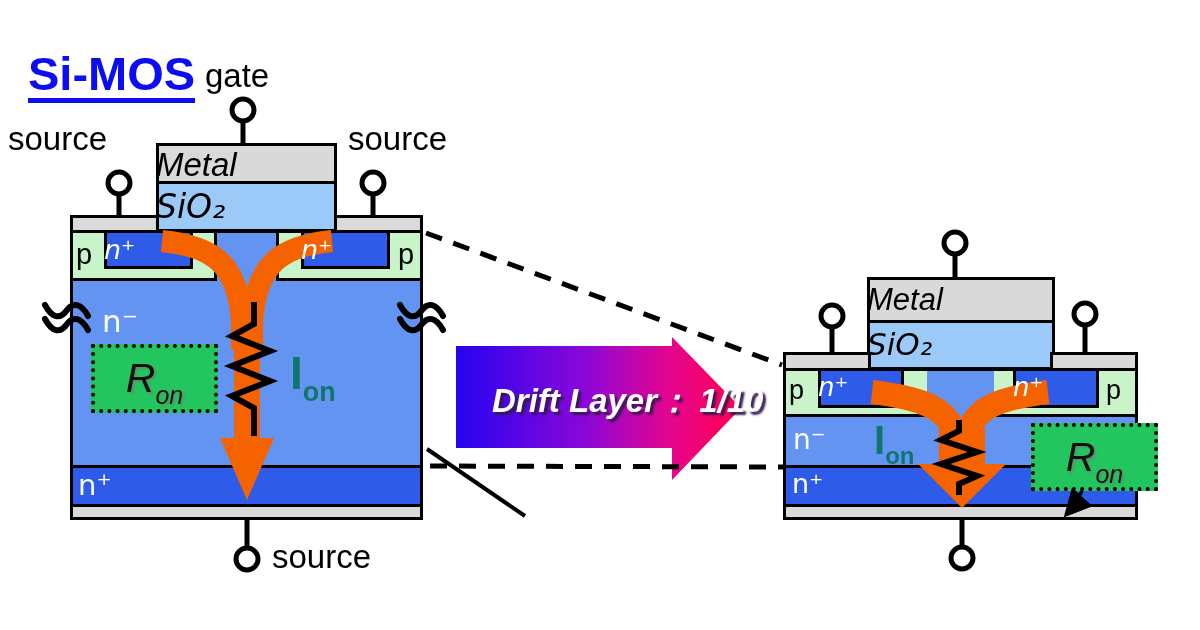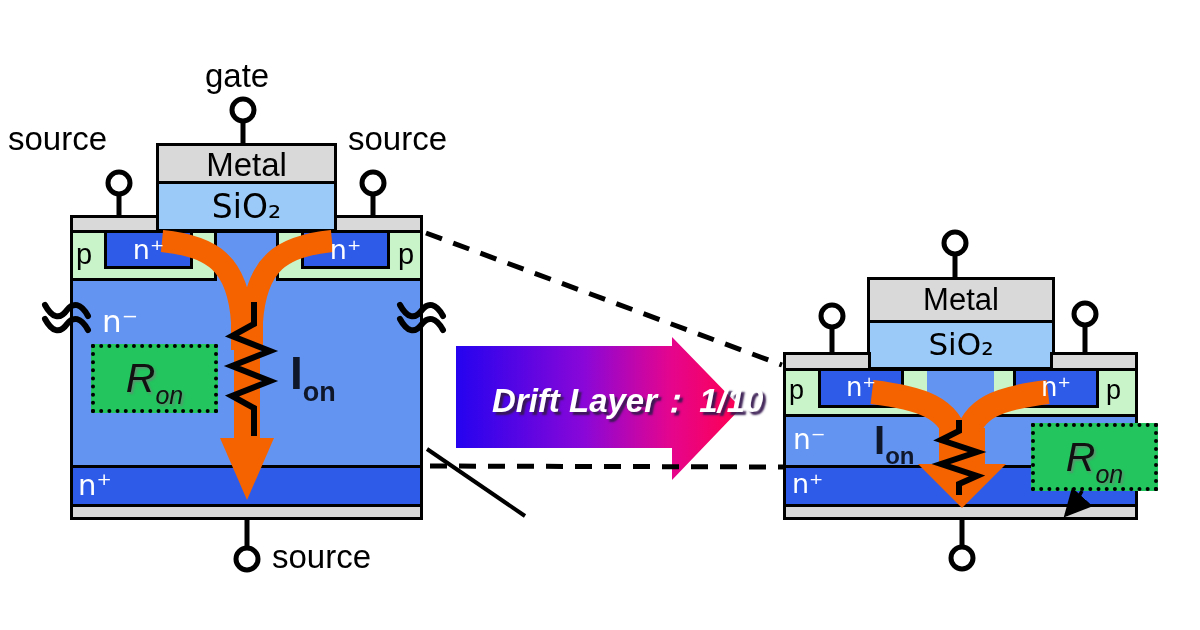--- a/index.html
+++ b/index.html
@@ -4,47 +4,48 @@
 <style>
   html,body{margin:0;padding:0;background:#ffffff;}
   #stage{position:relative;width:1200px;height:630px;background:#ffffff;overflow:hidden;
          font-family:"Liberation Sans","DejaVu Sans",sans-serif;}
   .abs{position:absolute;box-sizing:border-box;}
   .layer{position:absolute;box-sizing:border-box;border:3px solid #000;}
   .label{position:absolute;box-sizing:border-box;color:#000;white-space:nowrap;
          font-family:"Liberation Sans","DejaVu Sans",sans-serif;}
   .sym{font-family:"DejaVu Sans",sans-serif;}
   .white{color:#ffffff;}
-  .ctr{text-align:center;}
+  .ctr{font-style:italic;}
   .ron-box{position:absolute;box-sizing:border-box;border:4px dotted #000;background:#22c55e;
            display:flex;align-items:center;justify-content:center;z-index:2;}
   .ron-sym{font-style:italic;font-size:41px;color:#111;text-shadow:2px 2px 2px rgba(120,120,120,.6);}
   .ron-sub{font-style:italic;font-size:25px;color:#111;position:relative;top:12px;
            text-shadow:2px 2px 2px rgba(120,120,120,.6);}
-  .ion{position:absolute;color:#0f172a;z-index:6;white-space:nowrap;}
+  .ion{position:absolute;color:#0f766e;z-index:6;white-space:nowrap;}
   .ion .i-sym{font-weight:bold;}
   .ion .i-sub{font-weight:bold;position:relative;}
   .title-left{position:absolute;font-size:47px;font-weight:bold;color:#0d0df2;
               border-bottom:5px solid #0d0df2;padding-bottom:1px;line-height:1.0;}
   .jp-title{position:absolute;font-size:37px;font-weight:bold;color:#f50000;line-height:53px;
             font-family:sans-serif;white-space:nowrap;}
   .grad-arrow{position:absolute;left:456px;top:337px;width:285px;height:143px;z-index:1;
       background:linear-gradient(90deg,#2503ef 0%,#8a07d8 45%,#e4058e 75%,#ff0050 100%);
       clip-path:polygon(0% 6.3%,75.8% 6.3%,75.8% 0%,100% 49.7%,75.8% 100%,75.8% 77.6%,0% 77.6%);}
   .grad-label{position:absolute;left:467px;top:379px;width:285px;z-index:3;
       font-size:33px;font-style:italic;font-weight:bold;color:#ffffff;white-space:nowrap;
       text-shadow:3px 3px 2px rgba(55,25,80,.95);margin-left:25px;}
   svg{position:absolute;left:0;top:0;z-index:4;}
   .lbl-z{z-index:6;}
 </style>
 </head>
 <body>
 
 <div id="stage">
 
+  <div class="title-left" style="left:28px;top:50px;">Si-MOS</div>
   <div class="label" style="left:205px;top:57px;font-size:33px;">gate</div>
   <div class="label" style="left:8px;top:120px;font-size:33px;">source</div>
   <div class="label" style="left:348px;top:120px;font-size:33px;">source</div>
   <div class="label" style="left:272px;top:538px;font-size:33px;">source</div>
 
   <div class="layer" style="left:156px;top:143px;width:181px;height:41px;background:#d9d9d9;"></div>
   <div class="label ctr lbl-z" style="left:156px;top:146px;width:181px;font-size:33px;">Metal</div>
   <div class="layer" style="left:156px;top:181px;width:181px;height:51px;background:#9ccaf8;"></div>
   <div class="label ctr sym lbl-z" style="left:156px;top:187px;width:181px;font-size:33px;">SiO₂</div>
 

